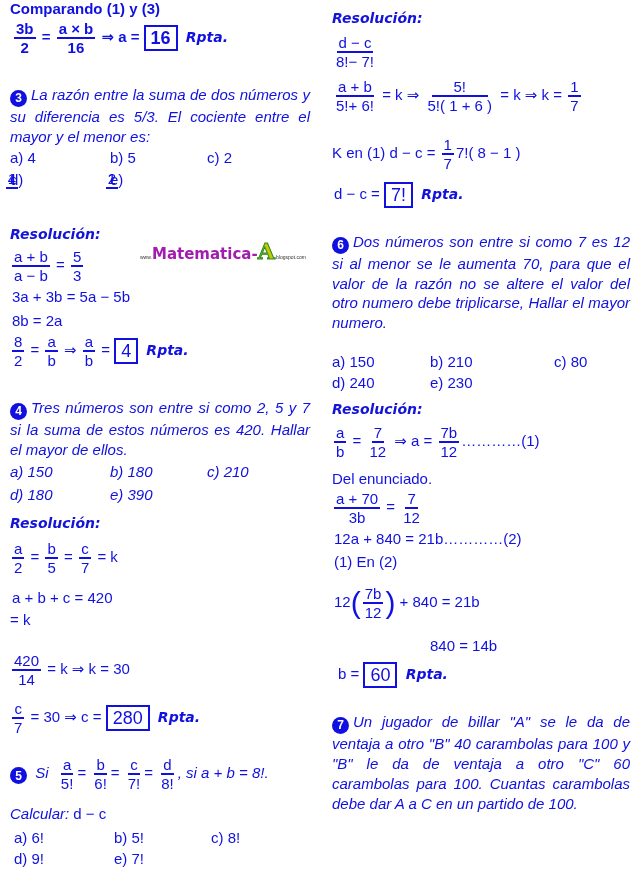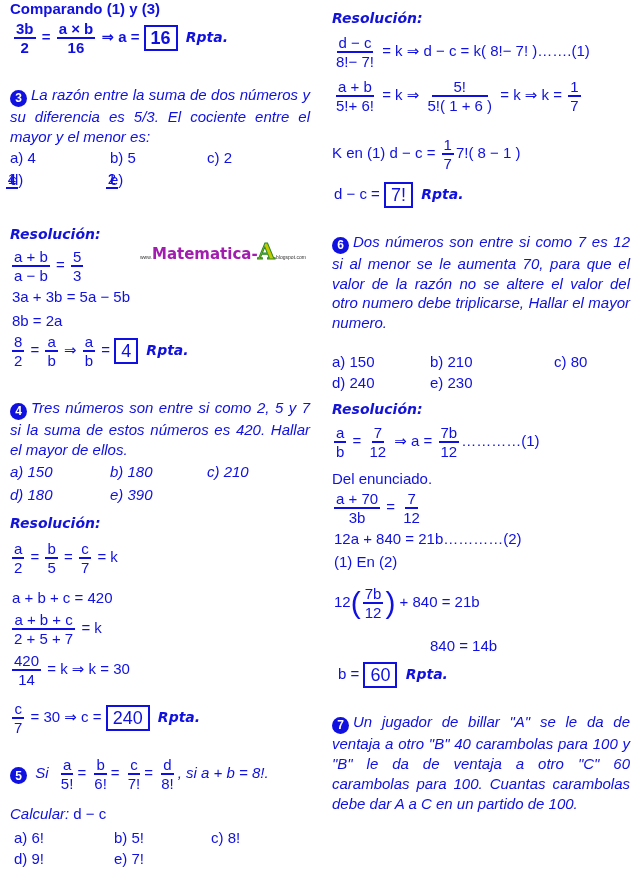--- a/index.html
+++ b/index.html
@@ -137,40 +137,36 @@
       </span>
     <span>=</span>
     <span class="frac">
         <span class="num">c</span>
         <span class="den">7</span>
       </span>
     <span>= k</span>
   </div>
   <div class="abs t" style="top:589px;left:2px;">a + b + c = 420</div>
   <div class="abs t" style="top:611px;left:0;">
-    <span class="frac">
-        <span class="num">a + b + c</span>
-        <span class="den">2 + 5 + 7</span>
-      </span>
     <span>= k</span>
   </div>
   <div class="abs t" style="top:652px;left:0;">
     <span class="frac">
         <span class="num">420</span>
         <span class="den">14</span>
       </span>
     <span>= k ⇒ k = 30</span>
   </div>
   <div class="abs t" style="top:700px;left:0;">
     <span class="frac">
         <span class="num">c</span>
         <span class="den">7</span>
       </span>
     <span>= 30 ⇒ c =</span>
-    <span class="box">240</span>
+    <span class="box">280</span>
     <span class="rpta">Rpta.</span>
   </div>
 
   <div class="abs t it" style="top:756px;left:0;">
     <span class="badge">5</span>
     <span>Si</span>&nbsp;
     <span class="frac" style="font-style:normal;">
         <span class="num">a</span>
         <span class="den">5!</span>
       </span><span style="font-style:normal;">=</span>
@@ -204,21 +200,20 @@
   <span class="small">www.</span><span class="big">Matematica-</span><span class="bigA">A</span><span class="small">.blogspot.com</span>
 </div>
 
 <div class="col col-right">
   <div class="abs head" style="top:10px;left:0;">Resolución:</div>
   <div class="abs t" style="top:34px;left:0;">
     <span class="frac">
         <span class="num">d − c</span>
         <span class="den">8!− 7!</span>
       </span>
-    <span>= k ⇒ d − c = k( 8!− 7! )…….(1)</span>
   </div>
   <div class="abs t" style="top:78px;left:0;">
     <span class="frac">
         <span class="num">a + b</span>
         <span class="den">5!+ 6!</span>
       </span>
     <span>= k ⇒</span>
     <span class="frac">
         <span class="num" style="padding:0 22px;">5!</span>
         <span class="den">5!( 1 + 6 )</span>

